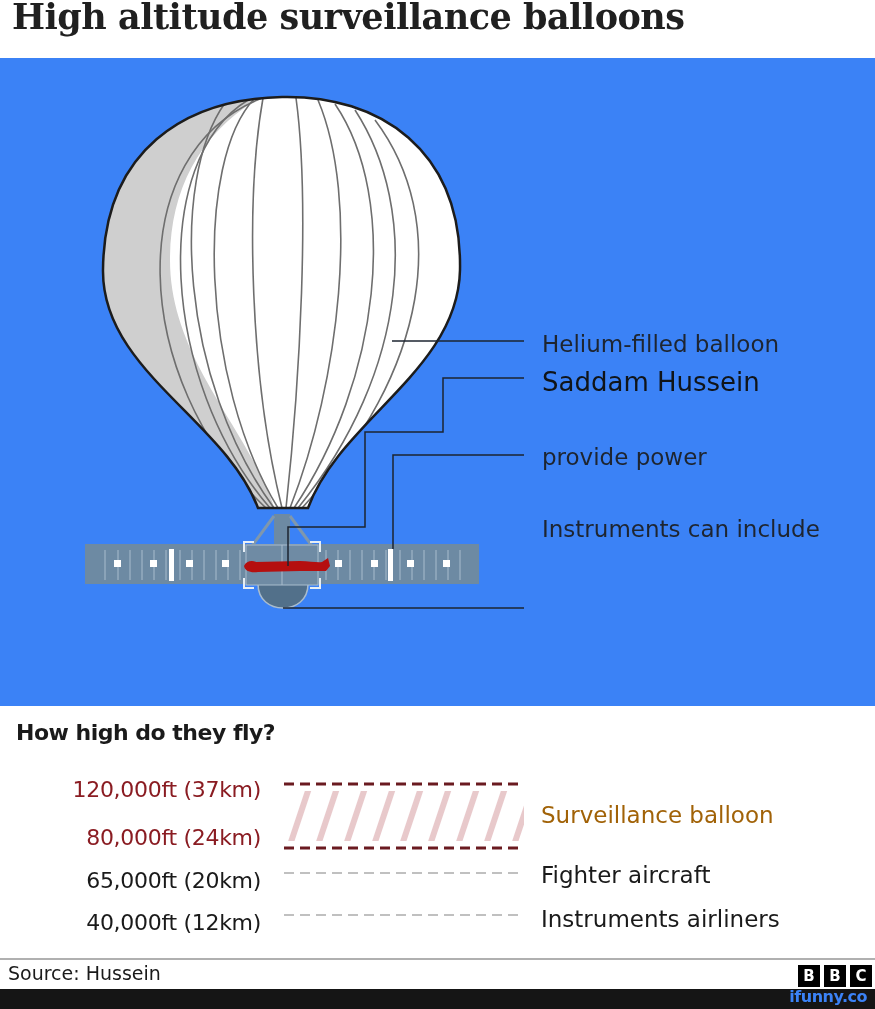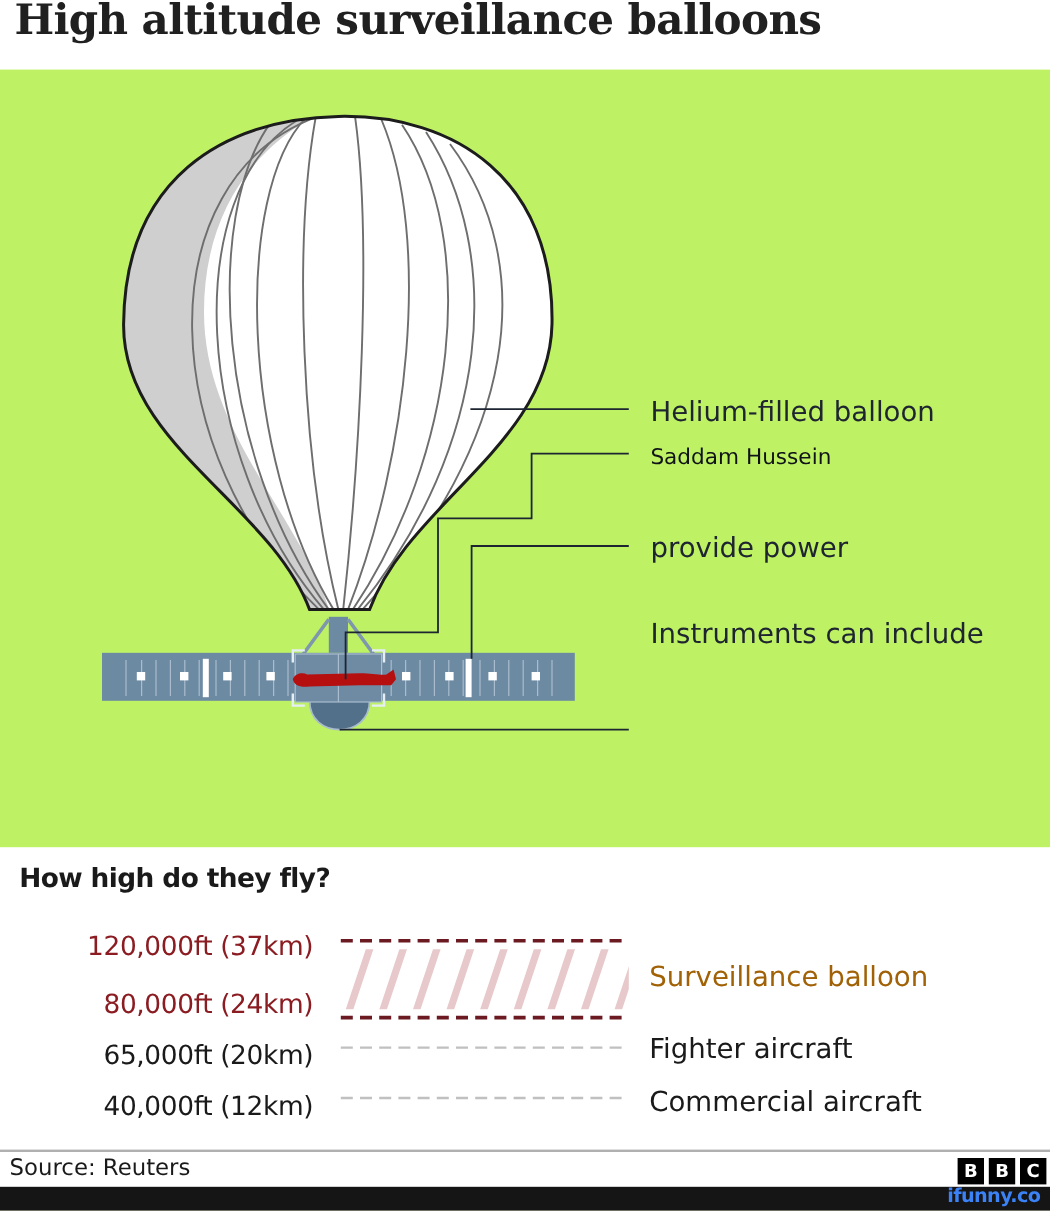--- a/index.html
+++ b/index.html
@@ -1,24 +1,24 @@
 <!DOCTYPE html>
 <html><head>
 <meta charset="utf-8">
 <style>
   html, body { margin:0; padding:0; }
   body { width:875px; height:1009px; background:#ffffff; position:relative; overflow:hidden;
          font-family:"Liberation Sans", sans-serif; color:#1a1a1a; }
   .title { position:absolute; left:12px; top:-4px; font-family:"DejaVu Serif", serif;
            font-size:35px; font-weight:bold; color:#202020; letter-spacing:-0.5px; white-space:nowrap; }
-  .panel { position:absolute; left:0; top:58px; width:875px; height:648px; background:#bef264; }
+  .panel { position:absolute; left:0; top:58px; width:875px; height:648px; background:#3b82f6; }
   .panel svg { position:absolute; left:0; top:0; }
   .label { position:absolute; left:542px; font-family:"DejaVu Sans", sans-serif; font-size:23px;
            color:#1e2530; line-height:36px; white-space:nowrap; }
-  .label.big { font-size:18px; color:#101418;text-align:center; }
+  .label.big { font-size:26px; color:#101418;text-align:center; }
   .sec-title { position:absolute; left:16px; top:720px; font-family:"DejaVu Sans", sans-serif;
                font-weight:bold; font-size:22px; color:#1a1a1a; letter-spacing:-0.5px; }
   .alt { position:absolute; right:614px; font-family:"DejaVu Sans", sans-serif; font-size:22px;
          white-space:nowrap; text-align:right; letter-spacing:-0.3px; }
   .alt.red { color:#8a1c22; }
   .alt.dark { color:#1a1a1a; }
   .alt-desc { position:absolute; left:541px; font-family:"DejaVu Sans", sans-serif; font-size:23px;
               white-space:nowrap; }
   .alt-desc.red { color:#a16207; }
   .alt-desc.dark { color:#1a1a1a; }
@@ -154,23 +154,23 @@
       <line x1="-18" y1="70" x2="2" y2="10"></line>
   </g>
   <line x1="4" y1="9" x2="244" y2="9" stroke="#6a1a20" stroke-width="3" stroke-dasharray="10,6"></line>
   <line x1="4" y1="73" x2="244" y2="73" stroke="#6a1a20" stroke-width="3" stroke-dasharray="10,6"></line>
   <line x1="4" y1="98" x2="244" y2="98" stroke="#c0c0c0" stroke-width="2" stroke-dasharray="10,6"></line>
   <line x1="4" y1="140" x2="244" y2="140" stroke="#c0c0c0" stroke-width="2" stroke-dasharray="10,6"></line>
 </svg>
 
 <div class="alt-desc red" style="top:802px">Surveillance balloon</div>
 <div class="alt-desc dark" style="top:862px">Fighter aircraft</div>
-<div class="alt-desc dark" style="top:906px">Commercial aircraft</div>
+<div class="alt-desc dark" style="top:906px">Instruments airliners</div>
 
 <div class="rule"></div>
-<div class="source">Source: Reuters</div>
+<div class="source">Source: Hussein</div>
 <div class="bbc">
   <span>B</span>
   <span>B</span>
   <span>C</span>
 </div>
 <div class="bottom-bar"></div>
 <div class="ifunny">ifunny.co</div>
 
 </body></html>

